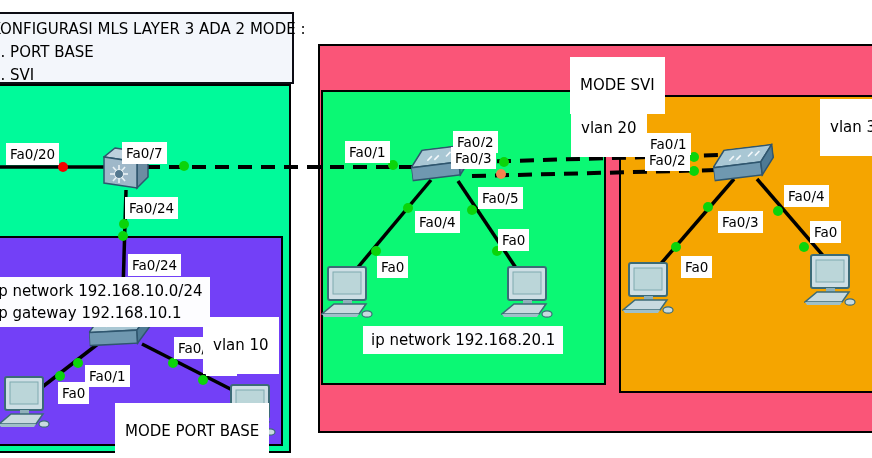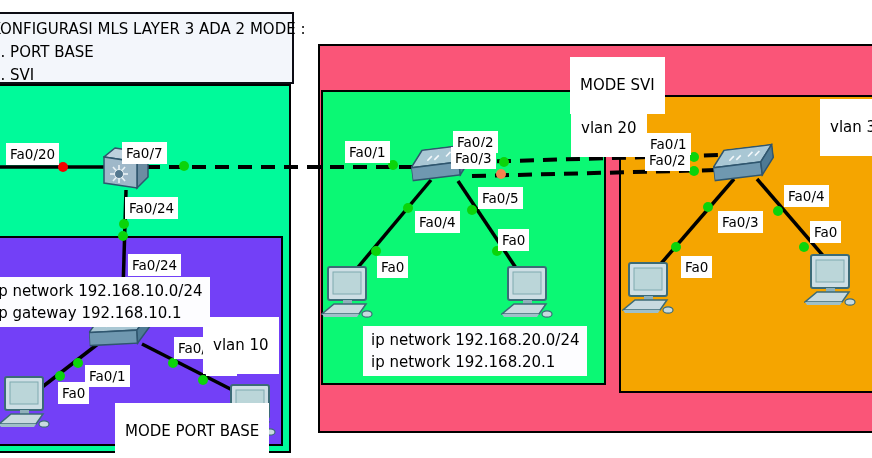--- a/index.html
+++ b/index.html
@@ -214,17 +214,16 @@
   <div class="biglabel" style="left:79px;top:403px;margin-left:36px;">MODE PORT BASE</div>
   <div class="biglabel" style="left:203px;top:281px;margin-top:36px;">vlan 10</div>
   <div class="biglabel" style="left:534px;top:100px;margin-left:37px;">vlan 20</div>
   <div class="biglabel" style="left:820px;top:99px;width:70px;">vlan 30</div>
 
   <div class="iplabel" style="left:-14px;top:277px;">
     <div>ip network 192.168.10.0/24</div>
     <div>ip gateway 192.168.10.1</div>
   </div>
   <div class="iplabel" style="left:363px;top:326px;">
-    <div>ip network 192.168.20.0/24</div>
     <div>ip network 192.168.20.1</div>
   </div>
 
 </div>
 
 </body></html>

